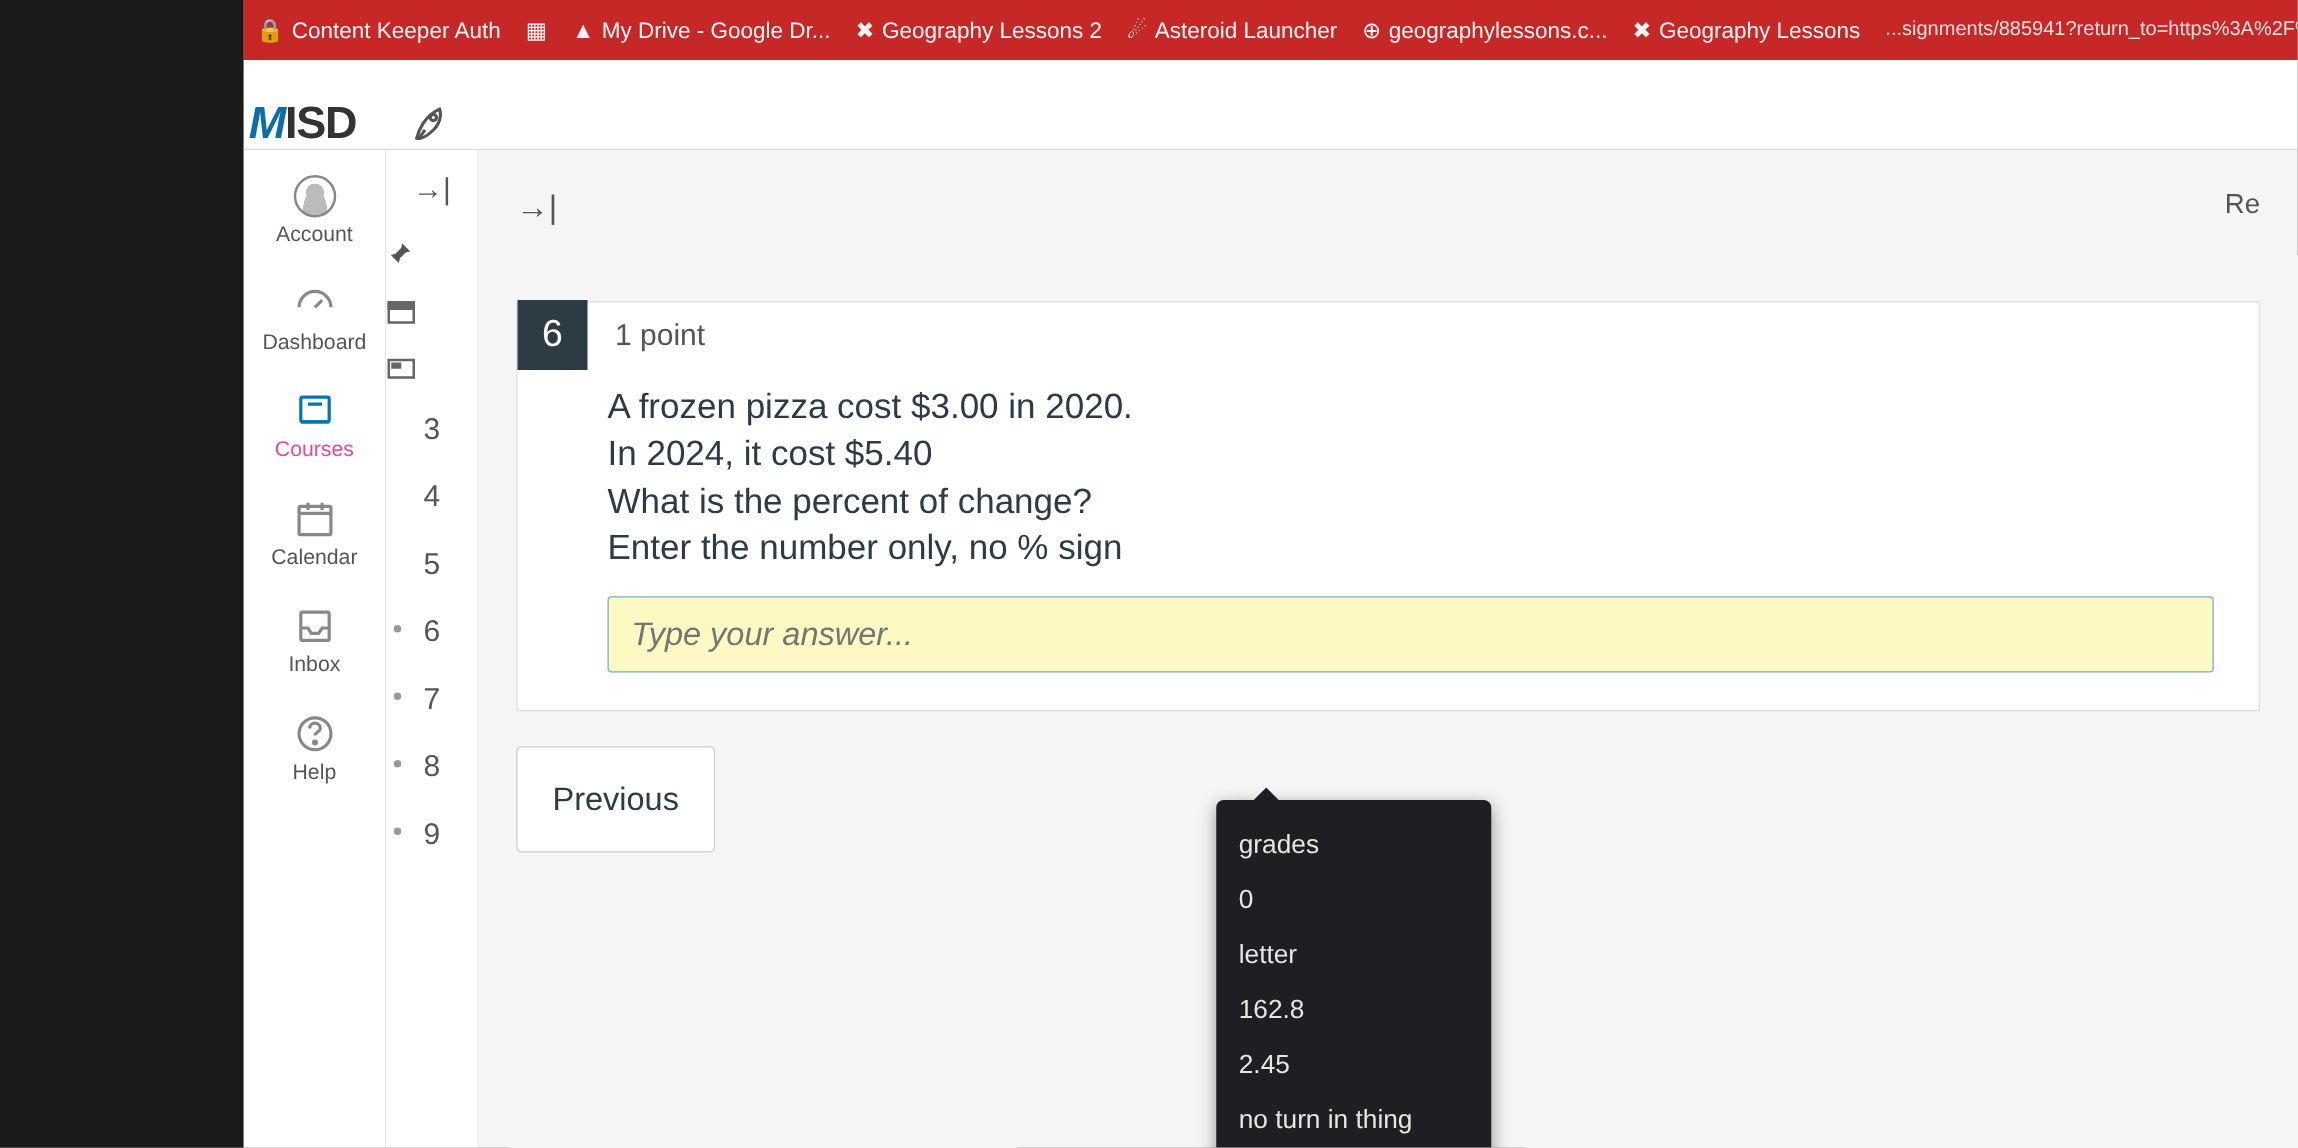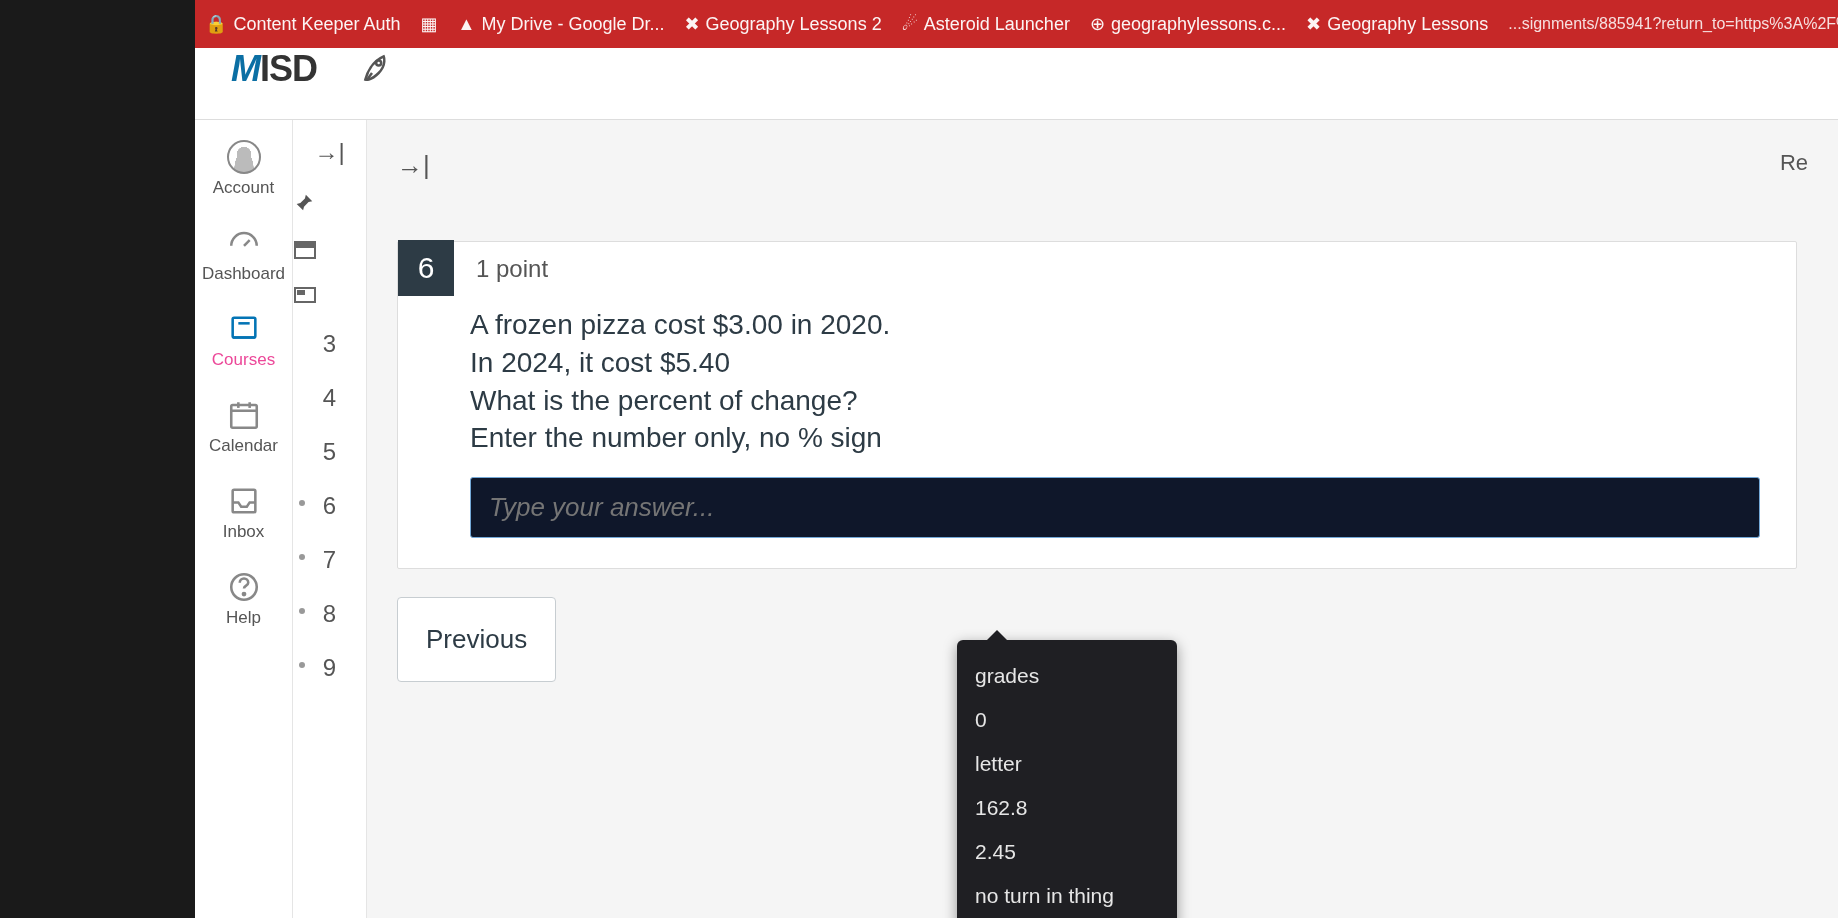--- a/index.html
+++ b/index.html
@@ -4,47 +4,47 @@
 <style>
 * { margin: 0; padding: 0; box-sizing: border-box; font-family: "Helvetica Neue", Arial, sans-serif; }
 html, body { width: 1838px; height: 918px; background: #1a1a1a; overflow: hidden; }
 
 .screen { position: absolute; left: 195px; top: 0; width: 1643px; height: 918px; background: #f5f5f5; }
 
 .browser-bar { background: #c62828; height: 48px; display: flex; align-items: center; padding: 0 10px; color: #fff; font-size: 18px; gap: 20px; white-space: nowrap; overflow: hidden; }
 .browser-bar .tab { display: flex; align-items: center; gap: 6px; opacity: 0.95; cursor: pointer; }
 .browser-bar .url { font-size: 16px; opacity: 0.85; margin-left: auto; }
 
-.topbar { background: #fff; height: 72px; display: flex; align-items: flex-start; padding: 0 36px; border-bottom: 1px solid #ddd; }
+.topbar { background: #fff; height: 72px; display: flex; align-items: flex-end; padding: 0 4px; border-bottom: 1px solid #ddd; }
 .logo { font-size: 36px; font-weight: 700; color: #333; letter-spacing: -1px; }
 .logo .m { color: #0b6fa4; font-style: italic; font-weight: 900; }
 .rocket { margin-left: 40px; font-size: 34px; color: #555; }
 
 .body { display: flex; height: calc(100% - 120px); }
 
-.nav { width: 98px; background: #fff; border-right: 1px solid #e5e5e5; display: flex; flex-direction: column; align-items: center; padding-top: 8px; }
+.nav { width: 114px; background: #fff; border-right: 1px solid #e5e5e5; display: flex; flex-direction: column; align-items: center; padding-top: 8px; }
 .nav-item { width: 100%; text-align: center; padding: 12px 4px 16px; color: #555; font-size: 17px; cursor: pointer; }
 .nav-item.active { color: #ec4899; }
 .nav-item .ic { display: block; margin: 0 auto 4px; width: 34px; height: 34px; }
 .nav-item .lbl { display: block; }
 
 .qnav { width: 74px; background: #fff; border-right: 1px solid #e5e5e5; display: flex; flex-direction: column; align-items: center; padding-top: 18px; gap: 26px; font-size: 24px; color: #555; }
 .qnav .qitem { width: 100%; text-align: center; cursor: pointer; position: relative; }
 .qnav .marker { position: absolute; left: 6px; top: 8px; width: 6px; height: 6px; background: #999; border-radius: 50%; }
 
 .main { flex: 1; padding: 30px 30px 0 30px; position: relative; background: #f5f5f5; overflow: hidden; }
 .toprow { display: flex; justify-content: space-between; color: #555; font-size: 22px; margin-bottom: 60px; }
 .toprow .arrow { font-size: 26px; }
 
 .question-card { background: #fff; border: 1px solid #ddd; border-radius: 2px; padding: 0; margin-left: 0; max-width: 1400px; }
 .question-head { display: flex; align-items: center; padding: 0 0 10px 0; }
 .qnum { background: #2d3b45; color: #fff; width: 56px; height: 56px; display: flex; align-items: center; justify-content: center; font-size: 30px; margin-top: -2px; }
 .qpts { font-size: 24px; color: #555; margin-left: 22px; }
 .qbody { padding: 0 36px 30px 72px; font-size: 28px; color: #2d3b45; line-height: 1.35; }
-.answer-input { width: 100%; margin-top: 20px; padding: 14px 18px; font-size: 26px; border: 1px solid #74a9d8; border-radius: 3px; color: #888; font-style: italic; background: #0f172a; }
+.answer-input { width: 100%; margin-top: 20px; padding: 14px 18px; font-size: 26px; border: 1px solid #74a9d8; border-radius: 3px; color: #888; font-style: italic; background: #fef9c3; }
 
 .prev-btn { margin-top: 28px; display: inline-block; background: #fff; border: 1px solid #c7cdd1; border-radius: 4px; padding: 26px 28px; font-size: 26px; color: #2d3b45; cursor: pointer; }
 
 .suggest { position: absolute; left: 590px; top: 520px; width: 220px; background: #1f1f23; color: #e6e6e6; border-radius: 6px; padding: 14px 18px; font-size: 21px; line-height: 2.1; box-shadow: 0 4px 14px rgba(0,0,0,.4); }
 .suggest .hdr { font-weight: 400; }
 .suggest::before { content: ""; position: absolute; top: -10px; left: 30px; border: 10px solid transparent; border-bottom-color: #1f1f23; border-top: 0; }
 
 .icon-circle { border: 2px solid #888; border-radius: 50%; }
 svg { display: block; }
 </style>

